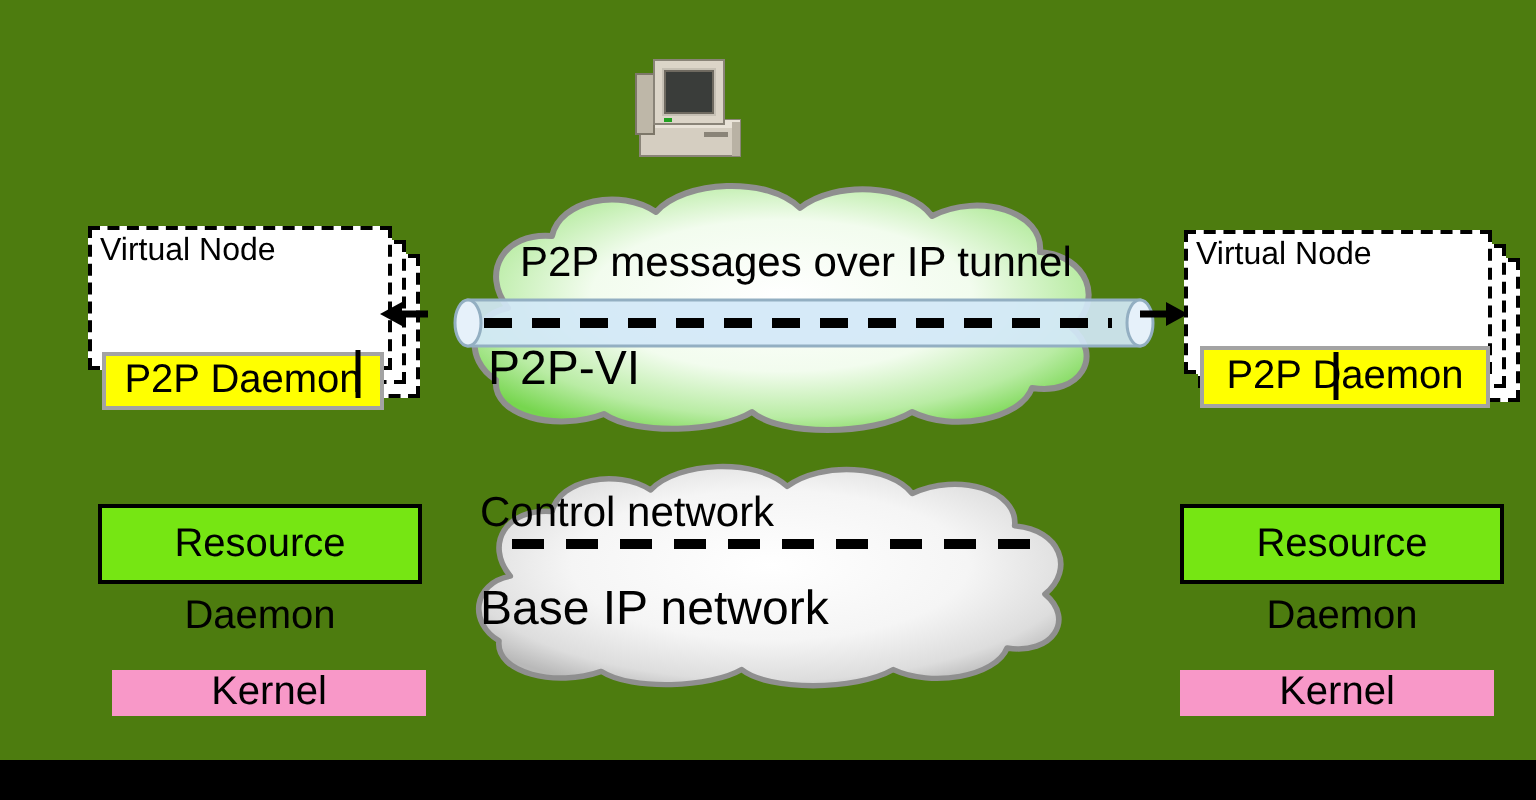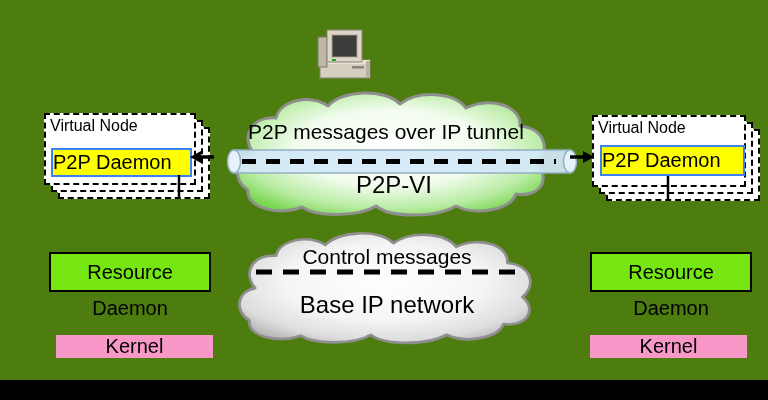--- a/index.html
+++ b/index.html
@@ -6,31 +6,31 @@
   .canvas{position:relative;width:768px;height:380px;background:#4d7c0f;
           font-family:"Liberation Sans",sans-serif;overflow:hidden;color:#000;}
   svg.layer{position:absolute;left:0;top:0;pointer-events:none;}
   .bg{z-index:0;} .fg{z-index:2;}
   
   .vnode{position:absolute;z-index:1;}
   .stack-box{position:absolute;background:#fff;border:2px dashed #000;box-sizing:border-box;}
   .vnode-left  .stack-box{width:152px;height:72px;}
   .vnode-right .stack-box{width:154px;height:72px;}
   .vnode-label{position:absolute;left:4px;top:2px;font-size:16px;white-space:nowrap;}
-  .daemon-box{position:absolute;border:2px solid #3b82f6;box-sizing:border-box;
-              font-size:20px;white-space:nowrap;}
+  .daemon-box{position:absolute;border:2px solid #a3a3a3;box-sizing:border-box;
+              text-align:center;font-size:20px;white-space:nowrap;margin-top:28px;}
   .daemon-left{left:5px;top:33px;width:141px;height:29px;line-height:25px;}
   .daemon-right{left:6px;top:28px;width:145px;height:31px;line-height:27px;}
   
   .block{position:absolute;z-index:1;box-sizing:border-box;text-align:center;font-size:20px;}
   .resource{width:162px;height:40px;border:2px solid #000;line-height:36px;}
   .kernel{width:157px;height:23px;line-height:23px;text-align:center;}
   
-  .cloudtext{position:absolute;z-index:1;text-align:center;white-space:nowrap;}
-  .tunnel-clip{left:248px;top:120px;width:300px;height:24px;overflow:hidden;
+  .cloudtext{position:absolute;z-index:1;text-align:left;white-space:nowrap;}
+  .tunnel-clip{left:260px;top:120px;width:300px;height:24px;overflow:hidden;
                text-align:left;font-size:21px;line-height:24px;}
   .p2pvi{left:244px;top:171px;width:300px;font-size:24px;}
   .control{left:240px;top:245px;width:294px;font-size:21px;}
   .baseip{left:240px;top:291px;width:294px;font-size:24px;}
 </style>
 </head>
 <body>
 
 <div class="canvas">
 
@@ -114,21 +114,21 @@
     <span>Kernel</span>
   </div>
   <div class="block kernel" style="left: 590px; top: 335px; background-color: rgb(248, 152, 200);">
     <span>Kernel</span>
   </div>
 
   <div class="cloudtext tunnel-clip">
     <span>P2P messages over IP tunnel</span>
   </div>
   <div class="cloudtext p2pvi">P2P-VI</div>
-  <div class="cloudtext control">Control messages</div>
+  <div class="cloudtext control">Control network</div>
   <div class="cloudtext baseip">Base IP network</div>
 
   <svg class="layer fg" width="768" height="400" viewBox="0 0 768 400">
     <g>
       <line x1="214" y1="157" x2="201" y2="157" stroke="#000" stroke-width="3.5"></line>
       <polygon points="201,151 201,163 190,157" fill="#000"></polygon>
     </g>
     <g>
       <line x1="570" y1="157" x2="583" y2="157" stroke="#000" stroke-width="3.5"></line>
       <polygon points="583,151 583,163 594,157" fill="#000"></polygon>

